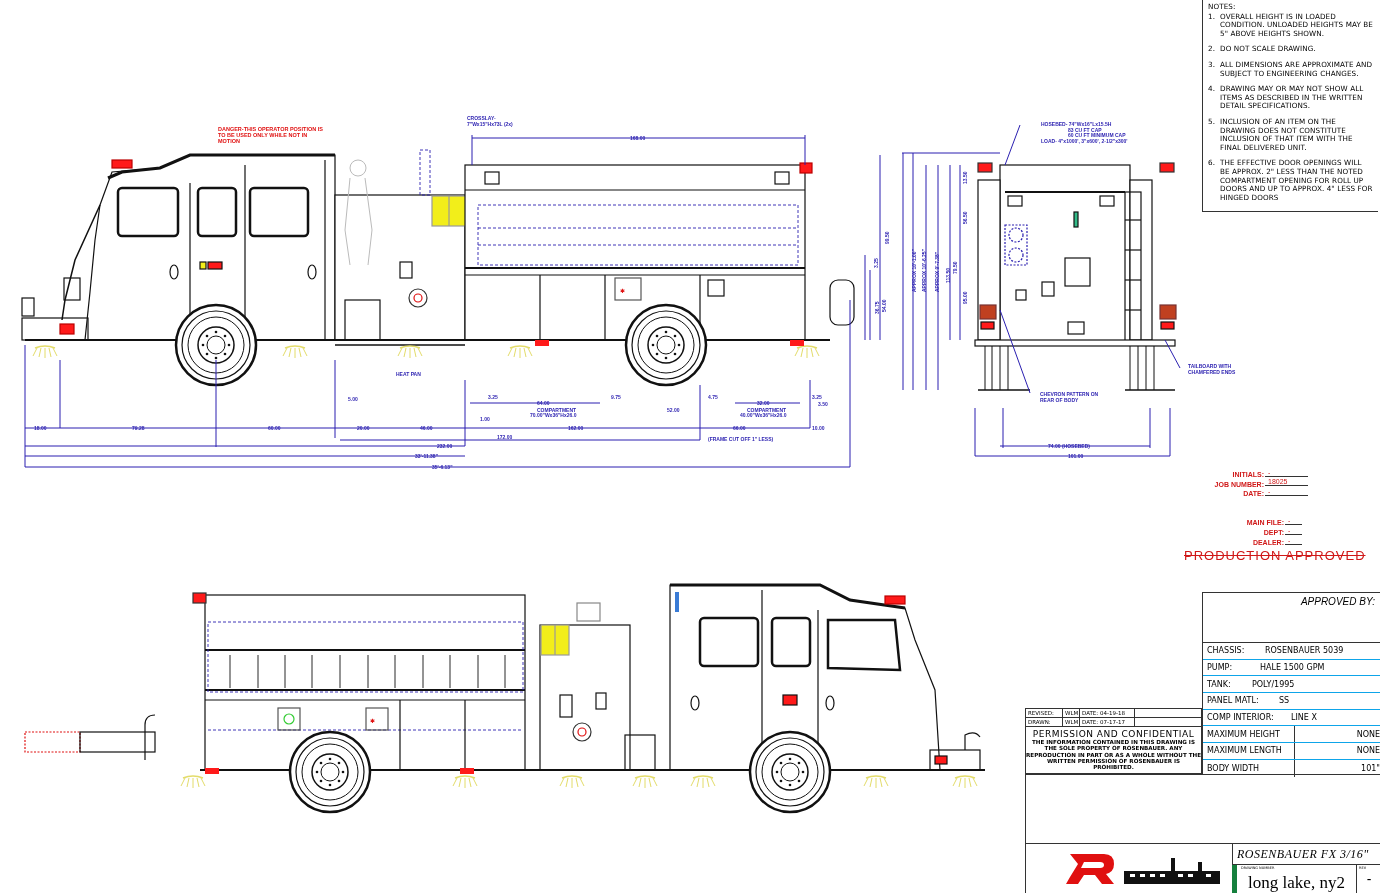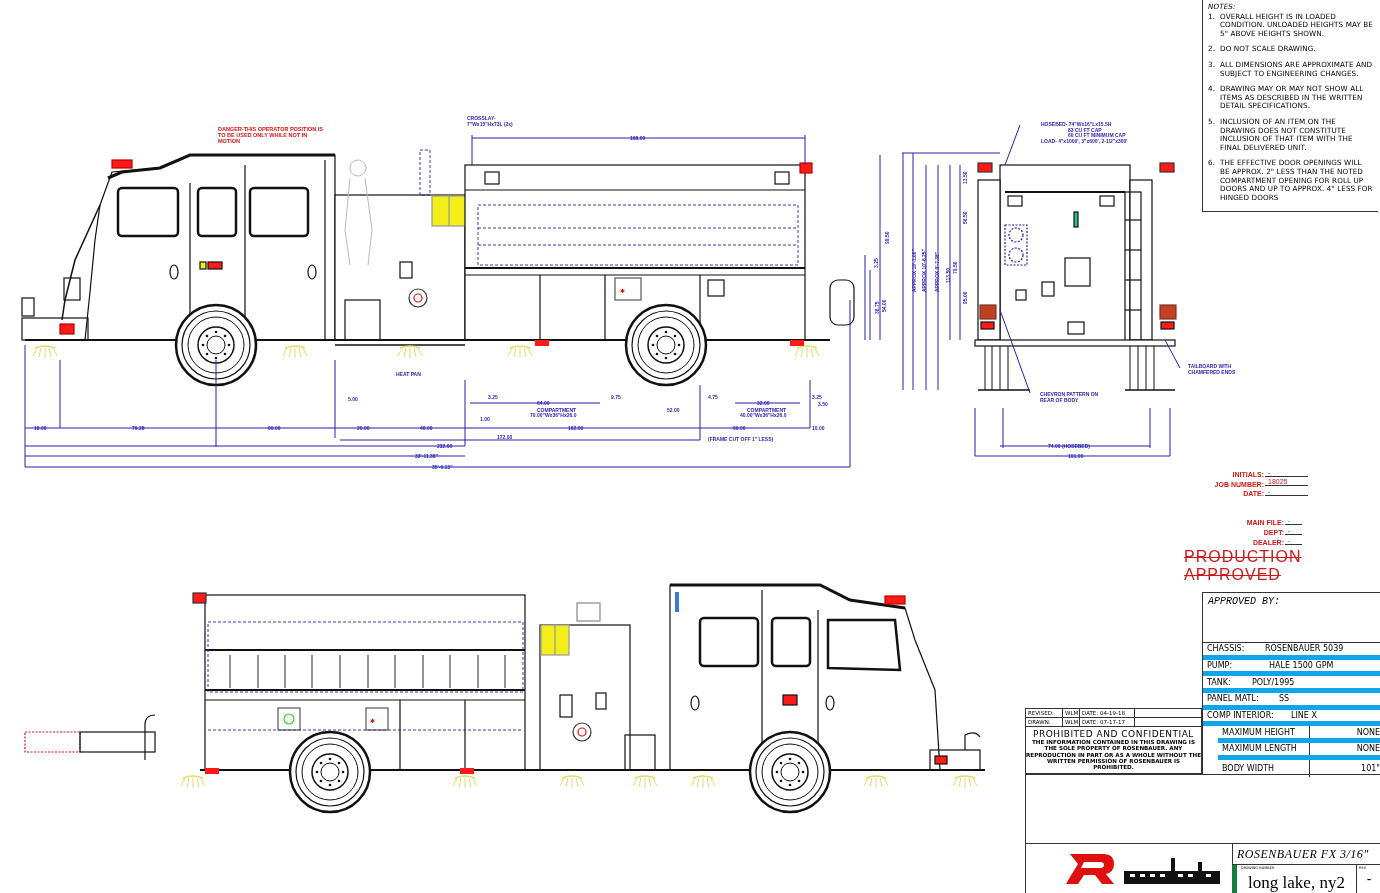--- a/index.html
+++ b/index.html
@@ -1,26 +1,26 @@
 <!DOCTYPE html>
 <html><head>
 <meta charset="utf-8">
 <style>
   html,body{margin:0;padding:0;background:#fff;}
   body{width:1380px;height:893px;position:relative;overflow:hidden;font-family:"Liberation Sans",sans-serif;color:#000;}
   svg{position:absolute;left:0;top:0;}
   .dim{font-family:"Liberation Sans",sans-serif;font-size:5px;fill:#2a1fb0;font-weight:bold;}
   .note-box{position:absolute;left:1202px;top:0;width:176px;height:212px;border-left:1.5px solid #333;border-bottom:1.5px solid #333;background:#fff;padding:3px 5px;box-sizing:border-box;font-family:"DejaVu Sans",sans-serif;font-size:7.2px;line-height:8.6px;letter-spacing:0.1px;}
-  .note-box .nt{margin-bottom:1px;font-style:italic;}
+  .note-box .nt{margin-bottom:1px;}
   .note-box .ni{display:flex;margin-bottom:7px;}
   .note-box .ni .num{width:12px;flex:none;}
   .title-block{position:absolute;left:1202px;top:592px;width:178px;height:182px;border-left:1.5px solid #333;border-top:1.5px solid #333;box-sizing:border-box;font-family:"DejaVu Sans",sans-serif;font-size:8px;}
-  .tb-approved{height:50px;border-bottom:1px solid #333;padding:3px 5px;font-family:Liberation Mono, monospace;font-style:italic;font-size:10px;box-sizing:border-box;}
-  .tb-row{height:16.7px;border-bottom:5px solid #0ea5e9;display:flex;align-items:center;padding-left:4px;box-sizing:border-box;}
-  .tb-row.split{padding-left:0;margin-left:15px;}
+  .tb-approved{height:50px;border-bottom:1px solid #333;padding:3px 5px;font-family:Liberation Sans, sans-serif;font-style:italic;font-size:10px;box-sizing:border-box;text-align:right;}
+  .tb-row{height:16.7px;border-bottom:1px solid #0ea5e9;display:flex;align-items:center;padding-left:4px;box-sizing:border-box;}
+  .tb-row.split{padding-left:0;}
   .tb-row.split .c1{width:92px;border-right:1px solid #333;height:100%;display:flex;align-items:center;padding-left:4px;box-sizing:border-box;}
   .tb-row.split .c2{flex:1;text-align:right;}
   .rev-block{position:absolute;left:1025px;top:708px;width:177px;height:66px;border:1px solid #333;box-sizing:border-box;font-family:"DejaVu Sans",sans-serif;}
   .rev-row{display:flex;height:8px;border-bottom:1px solid #333;font-size:5.5px;line-height:8px;}
   .rev-row span{border-right:1px solid #333;padding:0 2px;}
   .prop{text-align:center;padding-top:2px;}
   .prop .h{font-size:9px;letter-spacing:0.5px;}
   .prop .b{font-size:5.6px;line-height:6.3px;font-weight:bold;}
   .customer{position:absolute;left:1025px;top:774px;width:355px;height:70px;border:1px solid #333;border-right:none;box-sizing:border-box;text-align:center;font-family:"Liberation Serif",serif;font-size:30px;line-height:32px;letter-spacing:4px;padding-top:3px;}
   .bottom-block{position:absolute;left:1025px;top:844px;width:355px;height:49px;border-left:1px solid #333;box-sizing:border-box;}
@@ -28,21 +28,21 @@
   .model{position:absolute;left:206px;top:0;width:149px;height:21px;border-left:1px solid #333;border-bottom:1px solid #333;font-family:"Liberation Serif",serif;font-style:italic;font-size:12px;padding-left:4px;line-height:21px;box-sizing:border-box;letter-spacing:0.5px;}
   .dwgno{position:absolute;left:206px;top:21px;width:124px;height:28px;border-left:5px solid #15803d;box-sizing:border-box;}
   .dwgno .cap{font-size:3.5px;font-family:"DejaVu Sans",sans-serif;position:absolute;left:4px;top:1px;}
   .dwgno .val{position:absolute;left:0;right:0;top:8px;text-align:center;font-family:"Liberation Serif",serif;font-size:17px;}
   .rev{position:absolute;left:330px;top:21px;width:25px;height:28px;border-left:1px solid #333;box-sizing:border-box;}
   .rev .cap{font-size:3.5px;font-family:"DejaVu Sans",sans-serif;position:absolute;left:2px;top:1px;}
   .rev .val{position:absolute;left:0;right:0;top:6px;text-align:center;font-size:14px;}
   .prod{position:absolute;left:1170px;top:466px;width:210px;height:110px;font-family:"Liberation Sans",sans-serif;color:#d01818;font-size:7px;}
   .prod .f{position:absolute;text-align:right;font-weight:bold;}
   .prod .v{position:absolute;border-bottom:1px solid #333;color:#d01818;font-size:7px;padding-left:3px;}
-  .prod .pa{position:absolute;left:14px;top:82px;font-size:16px;letter-spacing:1px;text-decoration:line-through;color:#d01818;}
+  .prod .pa{position:absolute;left:14px;top:82px;font-size:13px;letter-spacing:1px;text-decoration:line-through;color:#d01818;}
   .warn{position:absolute;left:218px;top:126px;color:#e01010;font-size:5.5px;font-weight:bold;line-height:6px;}
   .blue-label{position:absolute;color:#2a1fb0;font-size:5px;font-weight:bold;line-height:5.6px;white-space:nowrap;}
 </style>
 </head>
 <body>
 
 <svg width="1380" height="893" viewBox="0 0 1380 893">
   <defs>
     <g id="wheel">
       <circle r="40" fill="#fff" stroke="#111" stroke-width="2.5"></circle>
@@ -399,21 +399,21 @@
   <div class="pa">PRODUCTION APPROVED</div>
 </div>
 
 <div class="title-block">
   <div class="tb-approved">APPROVED BY:</div>
   <div class="tb-row">
       <span style="width:58px">CHASSIS:</span>
       <span>ROSENBAUER 5039</span>
     </div>
   <div class="tb-row">
-      <span style="width:62px">PUMP:</span>
+      <span style="width:53px">PUMP:</span>
       <span>HALE 1500 GPM</span>
     </div>
   <div class="tb-row">
       <span style="width:45px">TANK:</span>
       <span>POLY/1995</span>
     </div>
   <div class="tb-row">
       <span style="width:72px">PANEL MATL:</span>
       <span>SS</span>
     </div>
@@ -440,21 +440,21 @@
       <span style="width:32px">REVISED:</span>
       <span style="width:12px">WLM</span>
       <span style="width:50px">DATE: 04-19-18</span>
     </div>
   <div class="rev-row">
       <span style="width:32px">DRAWN:</span>
       <span style="width:12px">WLM</span>
       <span style="width:50px">DATE: 07-17-17</span>
     </div>
   <div class="prop">
-    <div class="h">PROHIBITED AND CONFIDENTIAL</div>
+    <div class="h">PERMISSION AND CONFIDENTIAL</div>
     <div class="b">THE INFORMATION CONTAINED IN THIS DRAWING IS THE SOLE PROPERTY OF ROSENBAUER. ANY REPRODUCTION IN PART OR AS A WHOLE WITHOUT THE WRITTEN PERMISSION OF ROSENBAUER IS PROHIBITED.</div>
   </div>
 </div>
 
 <div class="customer">
 </div>
 
 <div class="bottom-block">
   <div class="logo-area">
     <svg width="206" height="49" viewBox="0 0 206 49">

